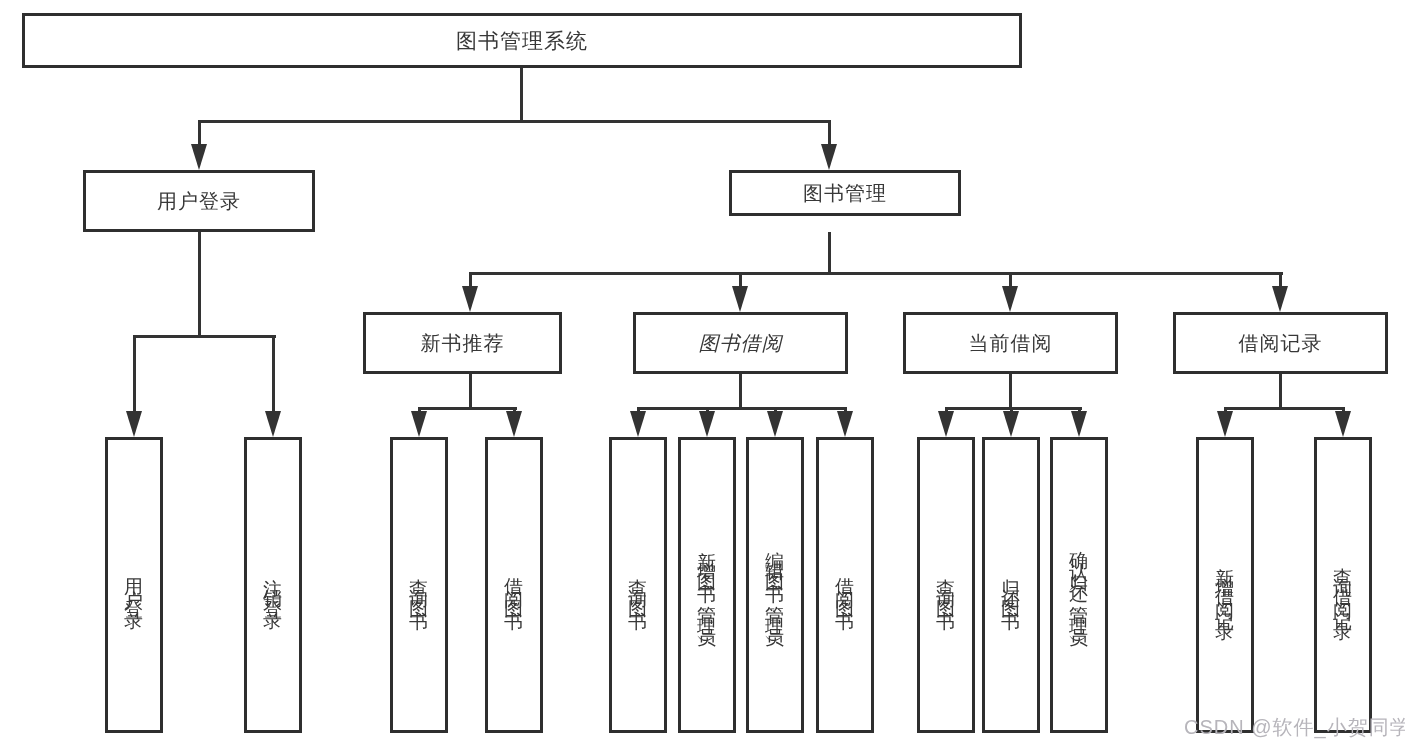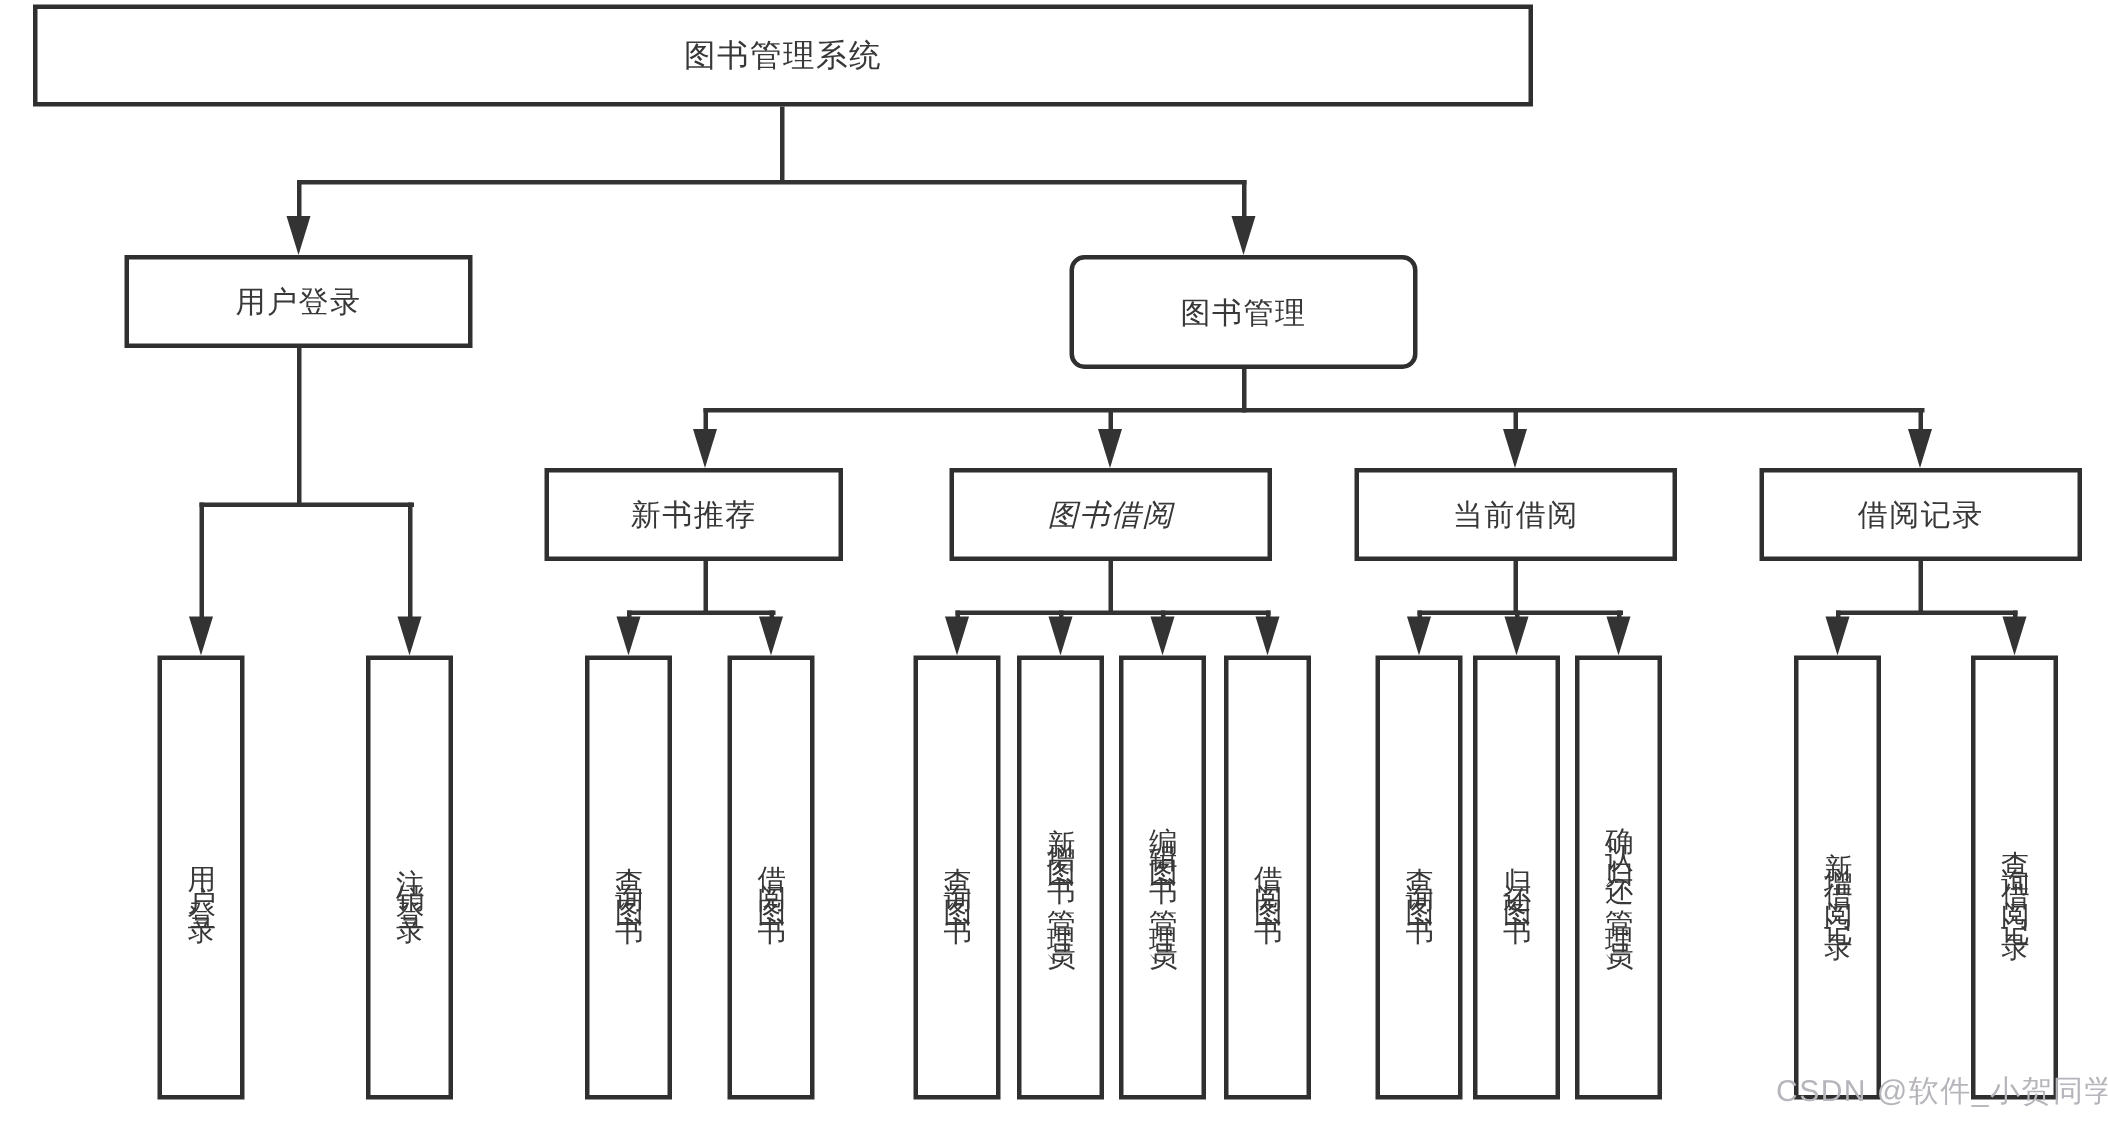--- a/index.html
+++ b/index.html
@@ -20,23 +20,23 @@
     display:flex;align-items:center;justify-content:center;
     padding:6px 0;
   }
   
   .vl{position:absolute;width:3px;background:#333333;}
   .hl{position:absolute;height:3px;background:#333333;}
   .tri{position:absolute;width:0;height:0;
        border-left:8px solid transparent;border-right:8px solid transparent;
        border-top:26px solid #333333;}
   
-  .n-root{left:22px;top:3px;width:1000px;height:68px;font-size:21px;}
+  .n-root{left:22px;top:13px;width:1000px;height:55px;font-size:21px;}
   .n-ul{left:83px;top:170px;width:232px;height:62px;}
-  .n-bm{left:713px;top:170px;width:232px;height:76px;border-radius:10px;}
+  .n-bm{left:729px;top:170px;width:232px;height:46px;}
   .n-nb{left:363px;top:312px;width:199px;height:62px;}
   .n-bb{left:633px;top:312px;width:215px;height:62px;font-style:italic;}
   .n-cb{left:903px;top:312px;width:215px;height:62px;}
   .n-br{left:1173px;top:312px;width:215px;height:62px;}
   .leaf{top:437px;width:58px;height:296px;}
   .n-ul1{left:105px;} .n-ul2{left:244px;}
   .n-nb1{left:390px;} .n-nb2{left:485px;}
   .n-bb1{left:609px;} .n-bb2{left:678px;} .n-bb3{left:746px;} .n-bb4{left:816px;}
   .n-cb1{left:917px;} .n-cb2{left:982px;} .n-cb3{left:1050px;}
   .n-br1{left:1196px;} .n-br2{left:1314px;}

